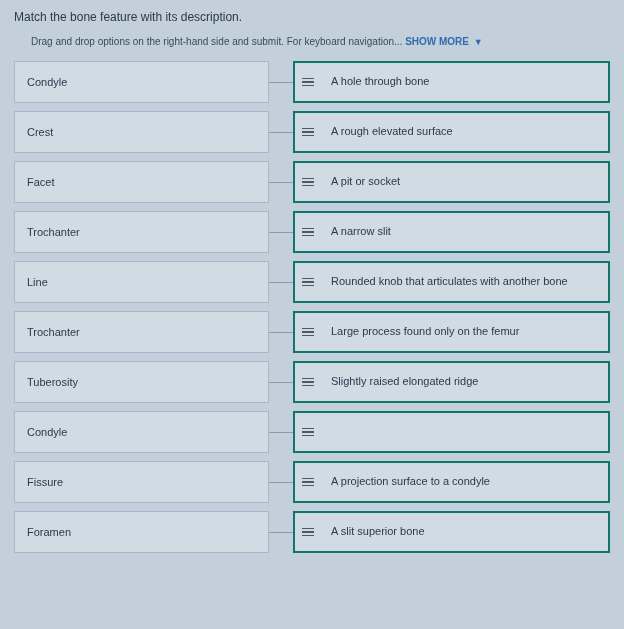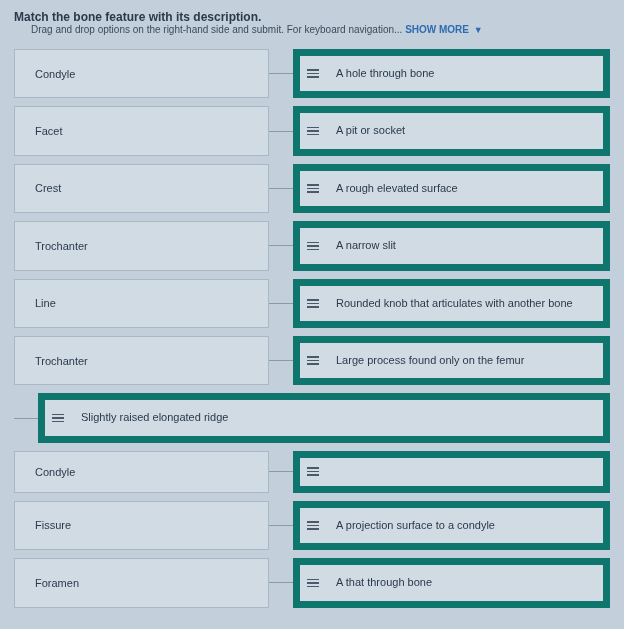--- a/index.html
+++ b/index.html
@@ -11,21 +11,22 @@
       font-family: Arial, sans-serif;
       background: #c3d0db;
       width: 624px;
       height: 629px;
       overflow: hidden;
       padding: 10px 14px;
     }
     .question-title {
       font-size: 12px;
       color: #2a3a4a;
-      font-weight: 700;
+      margin-bottom: 12px;
+      font-weight: 400;
     }
     .instructions {
       font-size: 10px;
       color: #3a4a5a;
       margin-bottom: 10px;
       padding-left: 17px;
     }
     .show-more {
       color: #2e6bb0;
       font-size: 10px;
@@ -44,42 +45,42 @@
     }
     .match-row {
       display: flex;
       align-items: stretch;
       gap: 0;
     }
     .left-box {
       flex: 0 0 255px;
       background: #d0dbe4;
       border: 1px solid #a8b8c5;
-      padding: 14px 20px;
+      padding: 14px 12px;
       font-size: 11px;
       color: #2a3a4a;
       display: flex;
       align-items: center;
     }
     .connector {
       flex: 0 0 24px;
       display: flex;
       align-items: center;
       justify-content: center;
       position: relative;
     }
     .connector-line {
       width: 100%;
       height: 1px;
       background: #8a9aa8;
     }
     .right-box {
       flex: 1;
       background: #d0dbe4;
-      border: 7px solid #0f766e;
+      border: 2px solid #0f766e;
       display: flex;
       align-items: center;
       padding: 0;
       min-height: 42px;
     }
     .drag-handle {
       flex: 0 0 26px;
       display: flex;
       align-items: center;
       justify-content: center;
@@ -134,54 +135,54 @@
             <div class="drag-line"></div>
             <div class="drag-line"></div>
             <div class="drag-line"></div>
           </div>
       </div>
       <div class="right-text">A hole through bone</div>
     </div>
   </div>
 
   <div class="match-row">
+    <div class="left-box">Crest</div>
+    <div class="connector">
+        <div class="connector-line"></div>
+      </div>
+    <div class="right-box">
+      <div class="drag-handle">
+        <div class="drag-icon">
+            <div class="drag-line"></div>
+            <div class="drag-line"></div>
+            <div class="drag-line"></div>
+          </div>
+      </div>
+      <div class="right-text">A rough elevated surface</div>
+    </div>
+  </div>
+
+  <div class="match-row">
     <div class="left-box">Facet</div>
     <div class="connector">
         <div class="connector-line"></div>
       </div>
     <div class="right-box">
       <div class="drag-handle">
         <div class="drag-icon">
             <div class="drag-line"></div>
             <div class="drag-line"></div>
             <div class="drag-line"></div>
           </div>
       </div>
       <div class="right-text">A pit or socket</div>
     </div>
   </div>
 
   <div class="match-row">
-    <div class="left-box">Crest</div>
-    <div class="connector">
-        <div class="connector-line"></div>
-      </div>
-    <div class="right-box">
-      <div class="drag-handle">
-        <div class="drag-icon">
-            <div class="drag-line"></div>
-            <div class="drag-line"></div>
-            <div class="drag-line"></div>
-          </div>
-      </div>
-      <div class="right-text">A rough elevated surface</div>
-    </div>
-  </div>
-
-  <div class="match-row">
     <div class="left-box">Trochanter</div>
     <div class="connector">
         <div class="connector-line"></div>
       </div>
     <div class="right-box">
       <div class="drag-handle">
         <div class="drag-icon">
             <div class="drag-line"></div>
             <div class="drag-line"></div>
             <div class="drag-line"></div>
@@ -219,20 +220,21 @@
             <div class="drag-line"></div>
             <div class="drag-line"></div>
             <div class="drag-line"></div>
           </div>
       </div>
       <div class="right-text">Large process found only on the femur</div>
     </div>
   </div>
 
   <div class="match-row">
+    <div class="left-box">Tuberosity</div>
     <div class="connector">
         <div class="connector-line"></div>
       </div>
     <div class="right-box">
       <div class="drag-handle">
         <div class="drag-icon">
             <div class="drag-line"></div>
             <div class="drag-line"></div>
             <div class="drag-line"></div>
           </div>
@@ -280,17 +282,17 @@
         <div class="connector-line"></div>
       </div>
     <div class="right-box">
       <div class="drag-handle">
         <div class="drag-icon">
             <div class="drag-line"></div>
             <div class="drag-line"></div>
             <div class="drag-line"></div>
           </div>
       </div>
-      <div class="right-text">A that through bone</div>
+      <div class="right-text">A slit superior bone</div>
     </div>
   </div>
 
 </div>
 
 </body></html>

